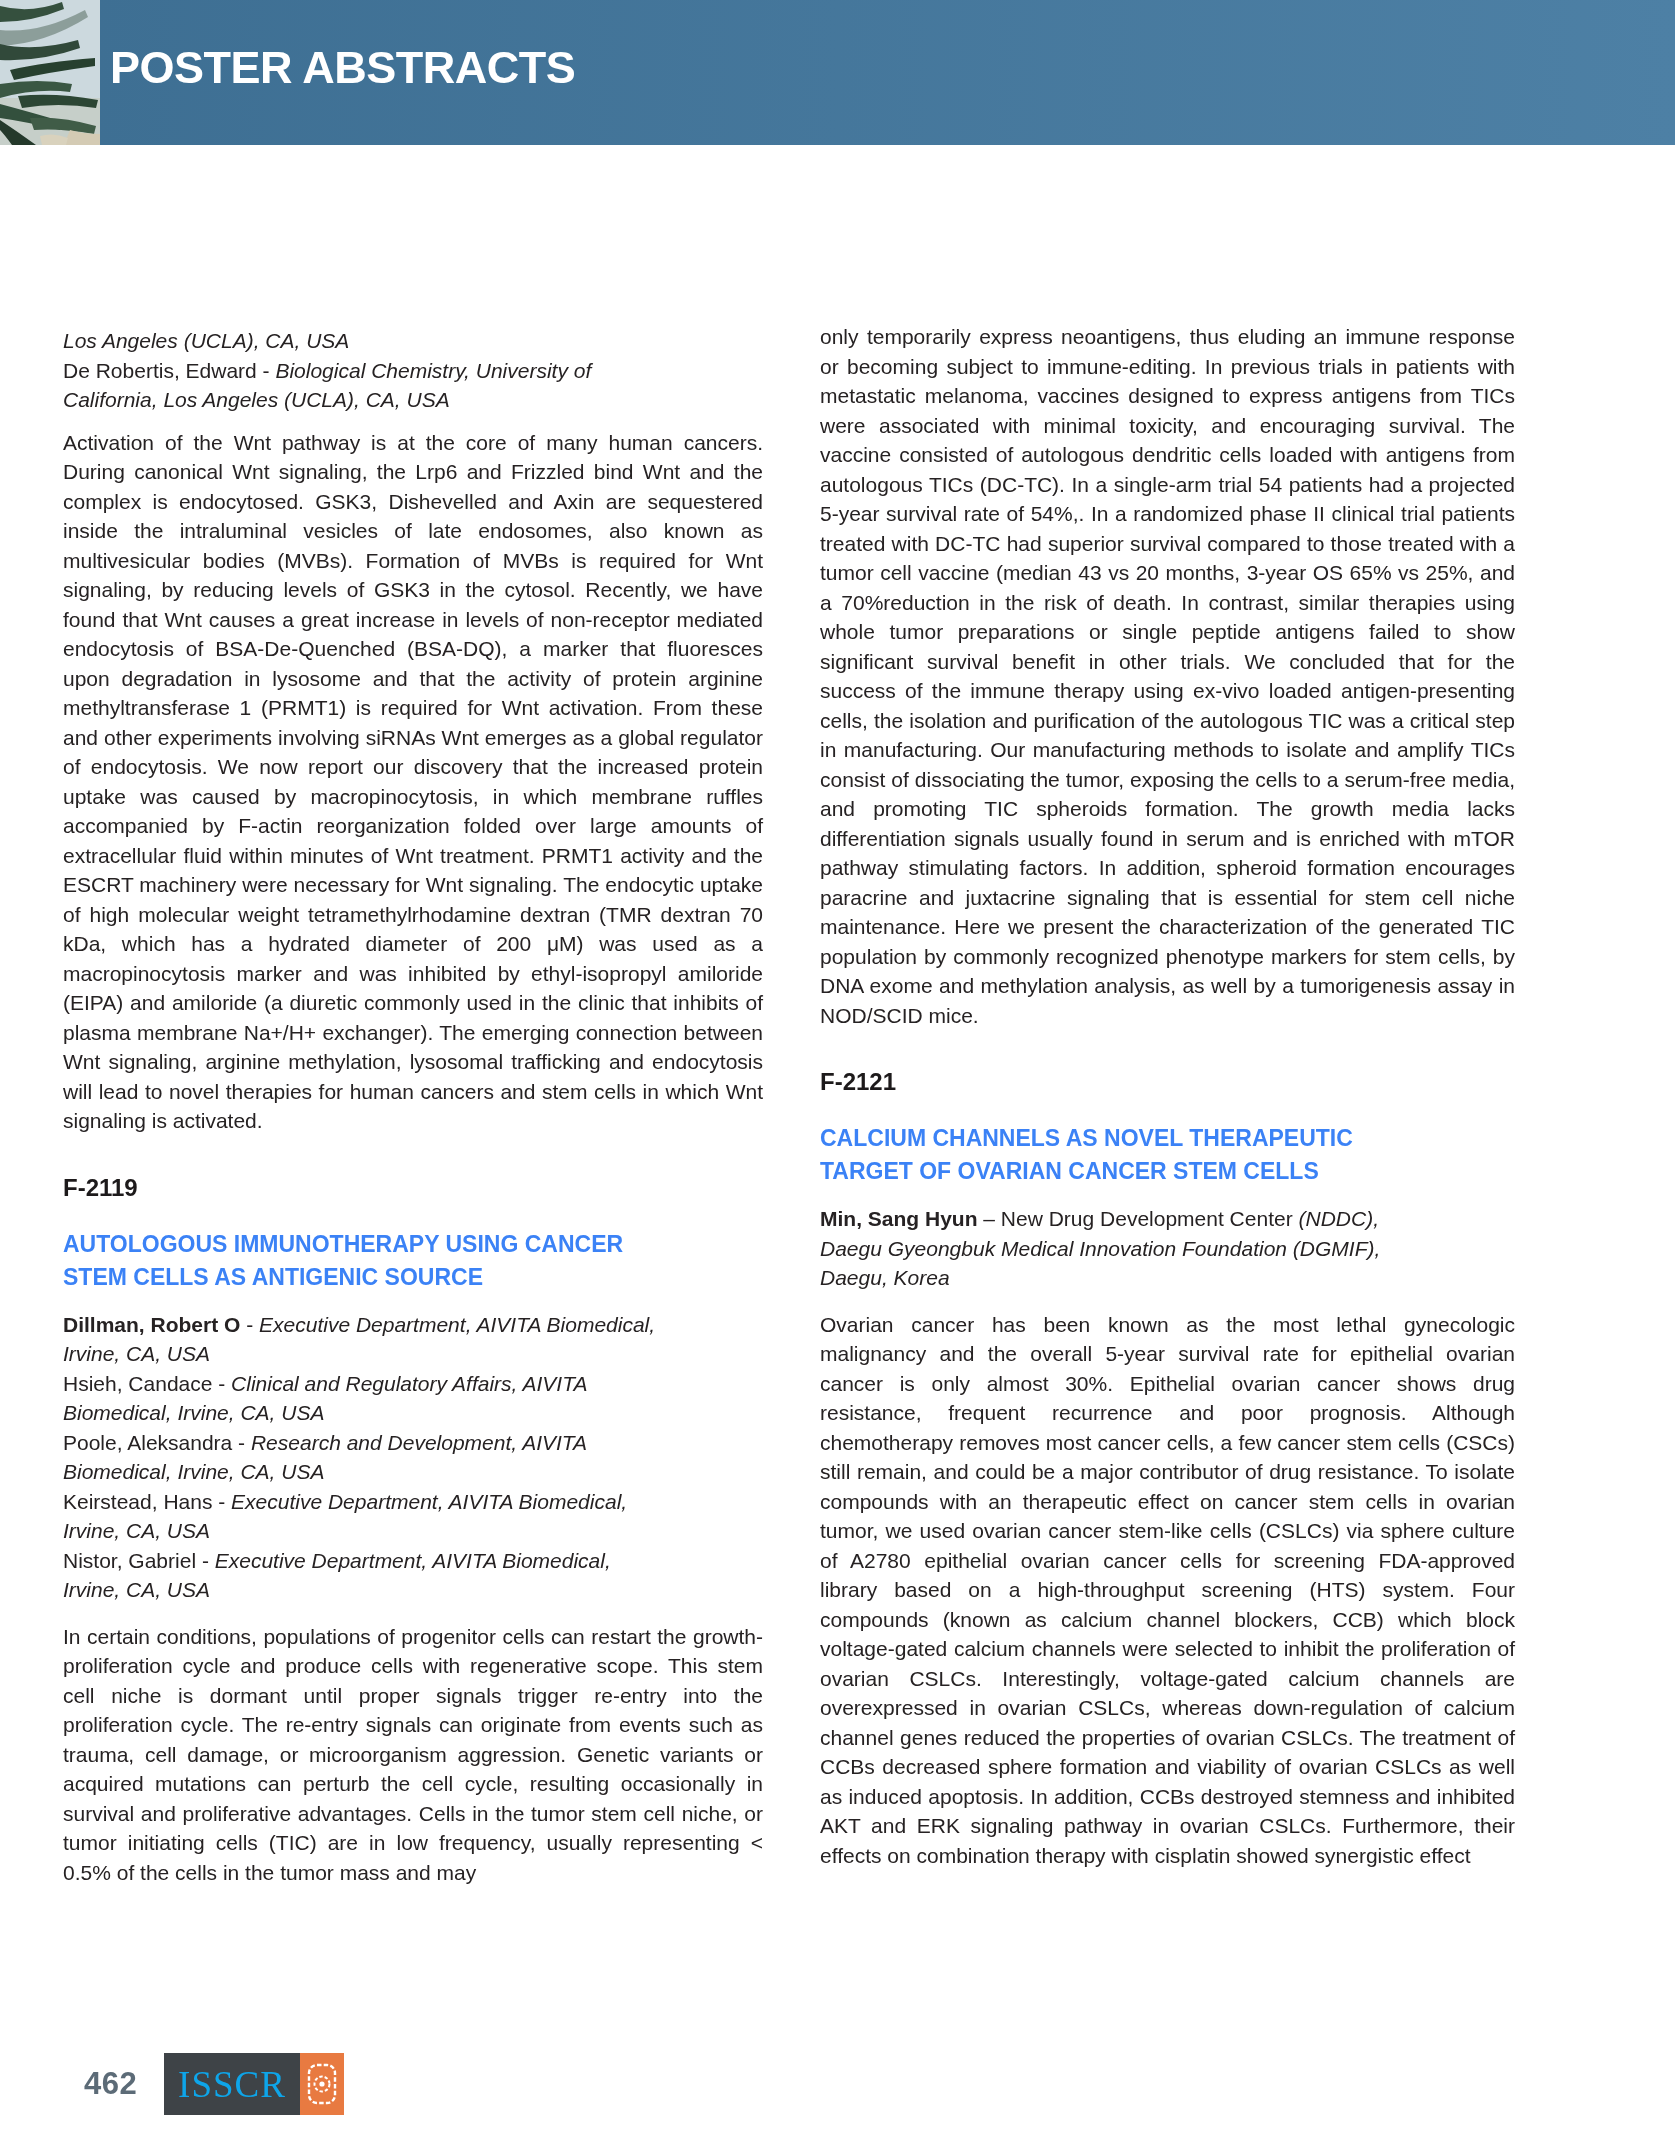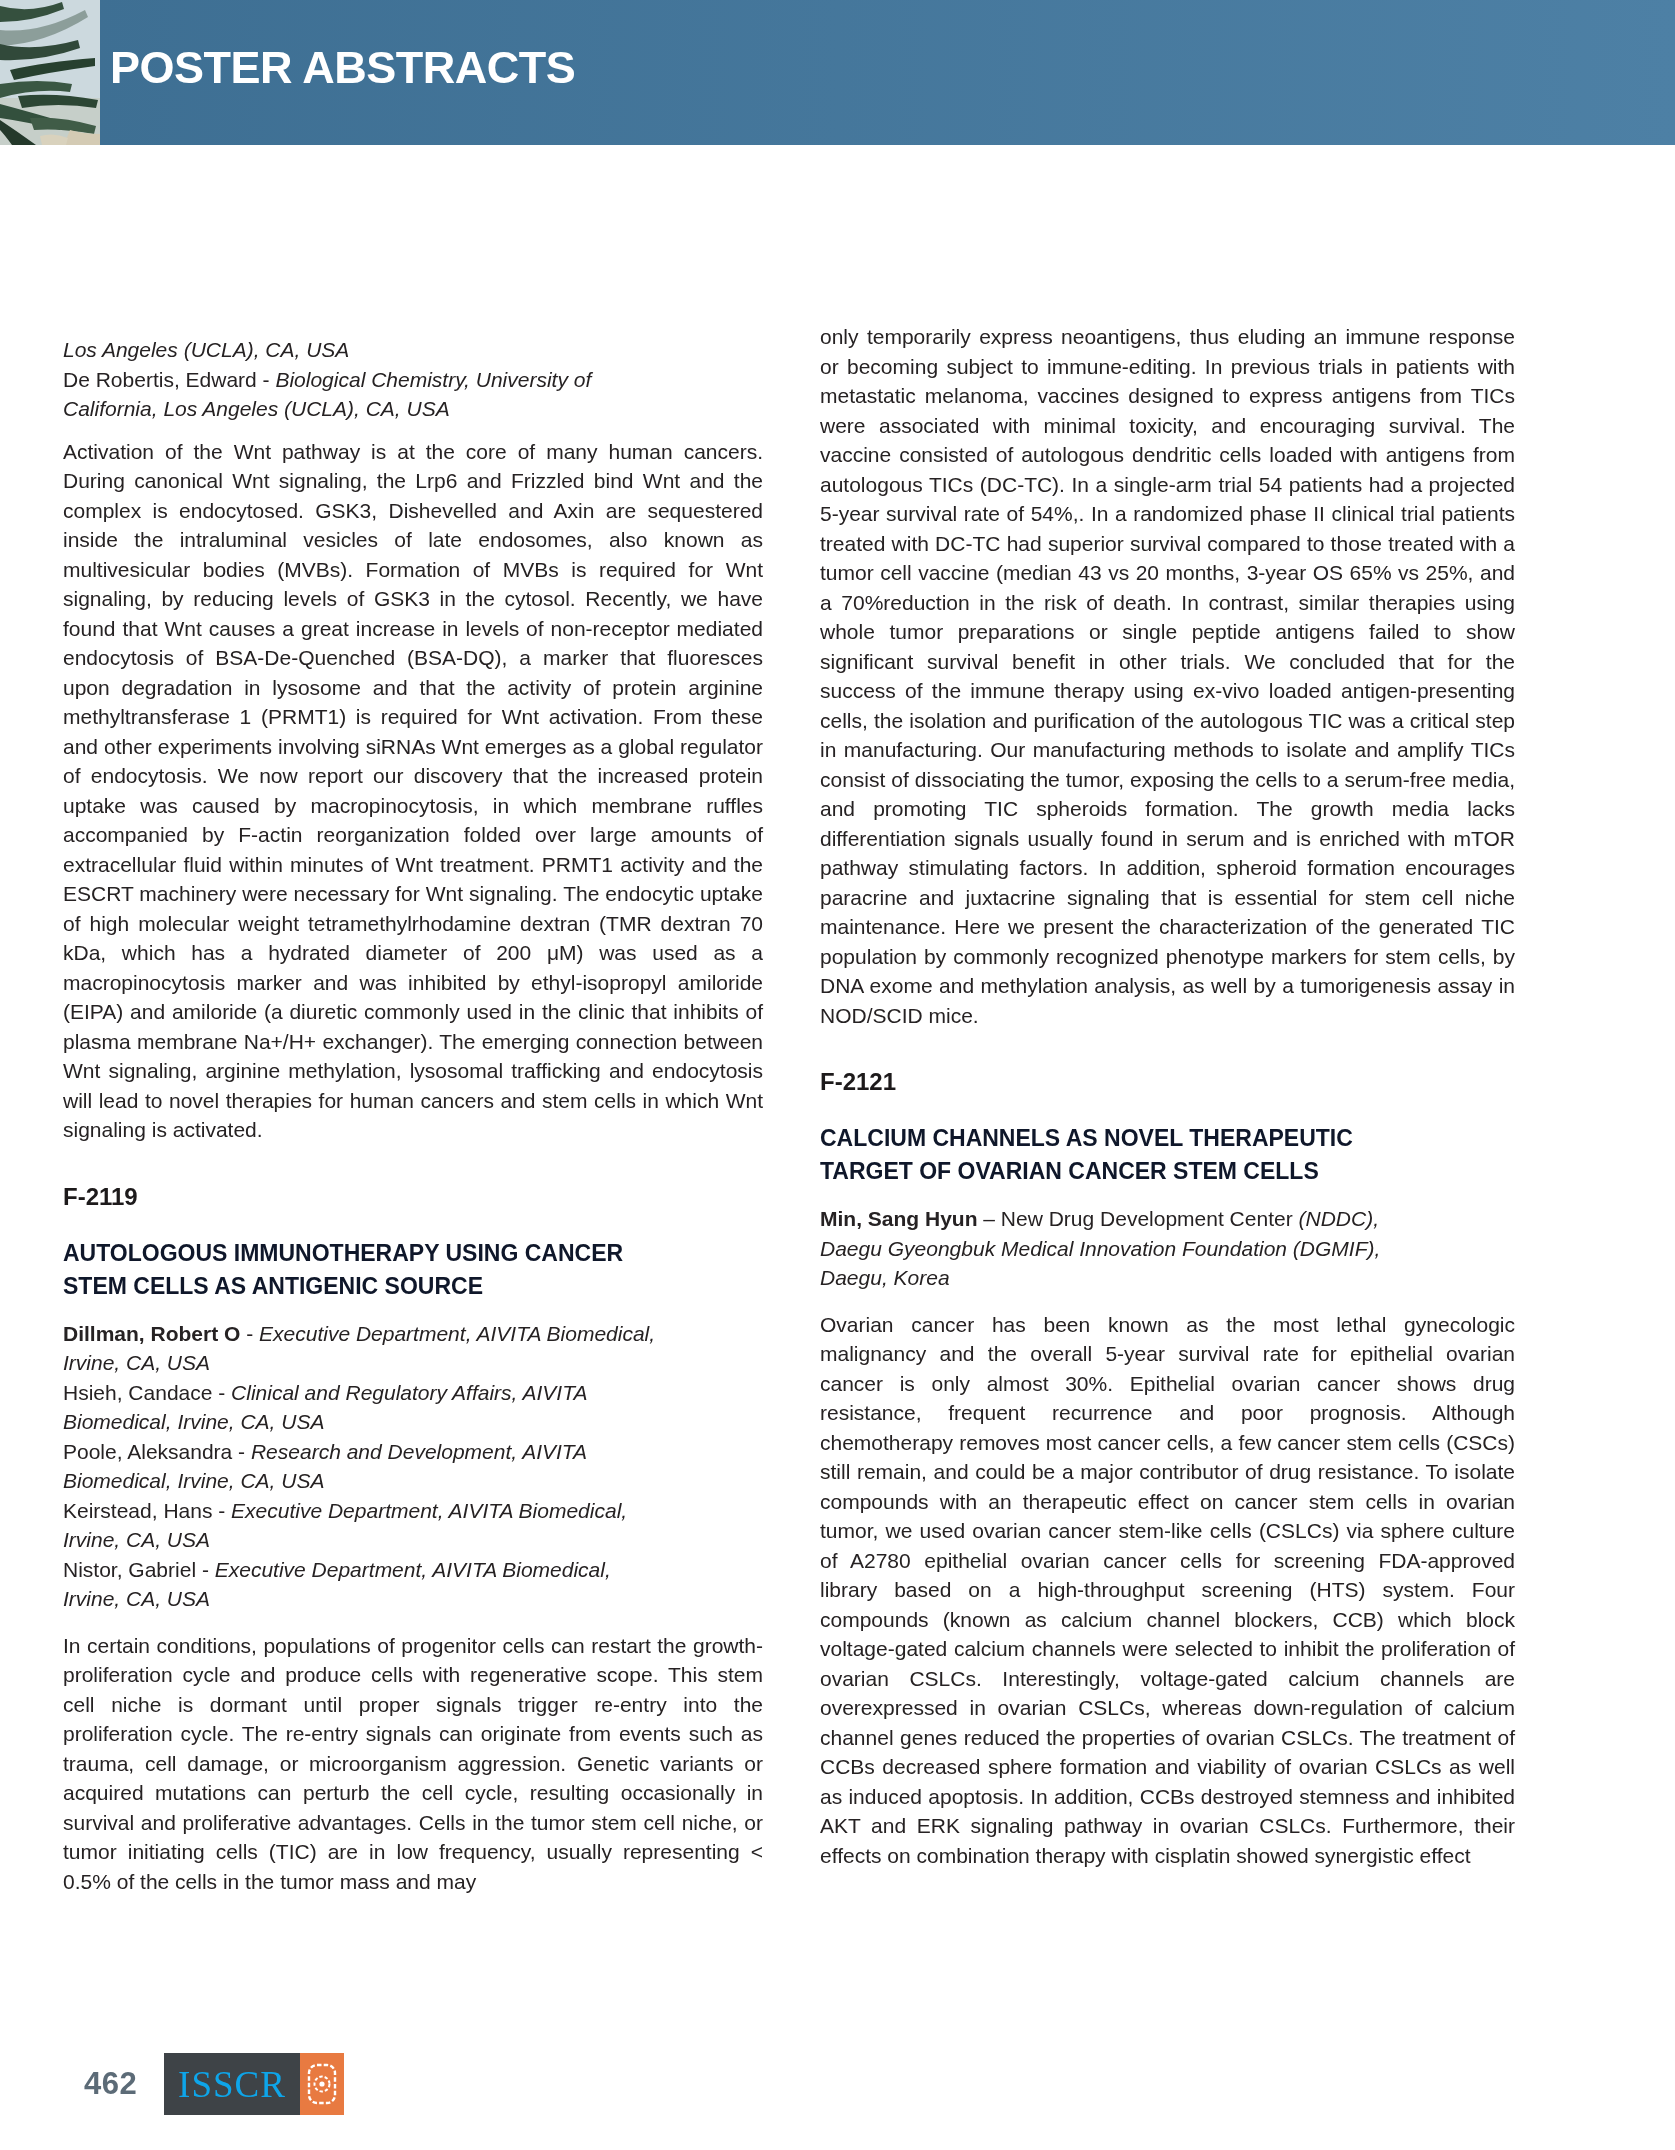--- a/index.html
+++ b/index.html
@@ -21,29 +21,29 @@
     font-size:45px; font-weight:bold; color:#ffffff; letter-spacing:-0.5px;
     white-space:nowrap;
   }
 
   
   .col { position:absolute; top:322px; font-size:21px; line-height:29.5px; }
   .col-left  { left:63px;  width:700px; }
   .col-right { left:820px; width:695px; }
 
   .authors-block { width:600px; line-height:29.5px; margin:16px 0 0; }
-  .col > .authors-block:first-child { margin-top:13px; }
+  .col > .authors-block:first-child { margin-top:4px; }
   .author-line .a-bold { font-weight:bold; }
   .author-line .a-ital { font-style:italic; }
 
   .body-para { margin:13px 0 0; text-align:justify; }
   .col > .body-para:first-child { margin-top:0; }
 
   .abs-id { margin:38px 0 0; font-size:24px; font-weight:bold; line-height:28px; color:#1d1a1b; }
-  .abs-title { margin:26px 0 0; font-size:23px; font-weight:bold; line-height:33px; max-width:625px; color:#0f172a; }
+  .abs-title { margin:26px 0 0; font-size:23px; font-weight:bold; line-height:33px; max-width:625px; color:#3b82f6; }
   .after-authors { margin-top:17px; }
 
   
   .footer {
     position:absolute; left:84px; top:2052px; height:64px;
     display:flex; align-items:center;
   }
   .page-num {
     font-size:31px; font-weight:bold; color:var(--page-number-gray,#5c6b77);
     width:80px; letter-spacing:0.5px;

